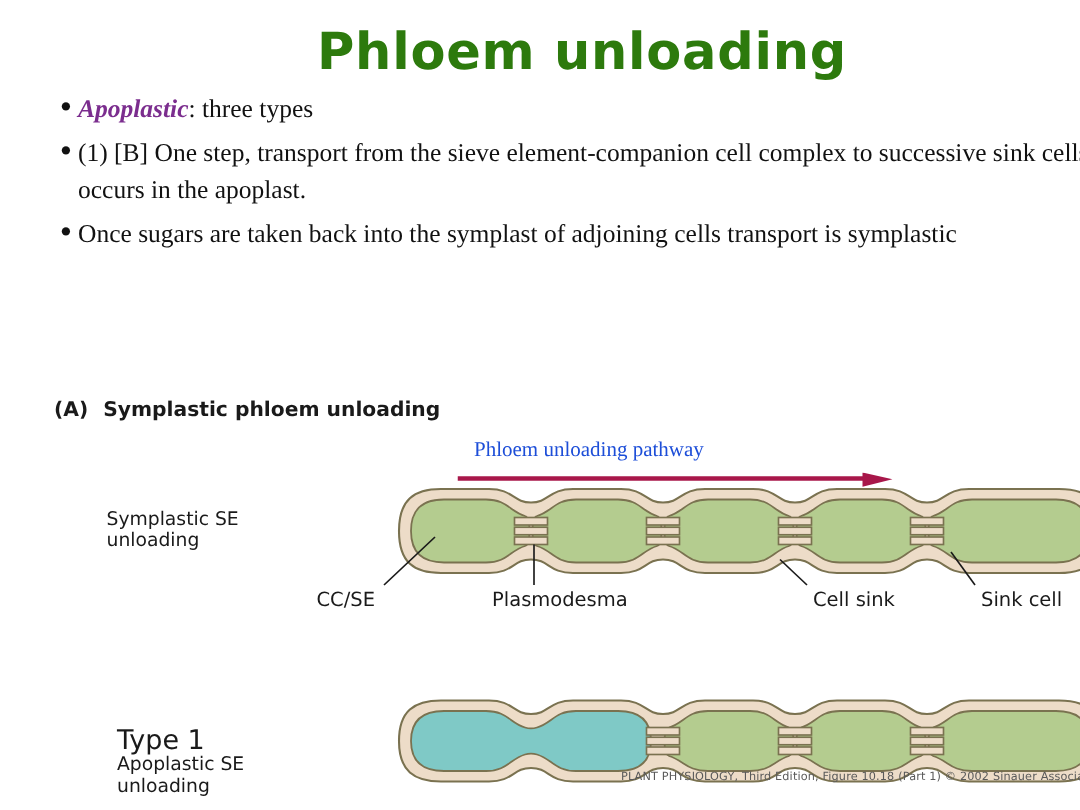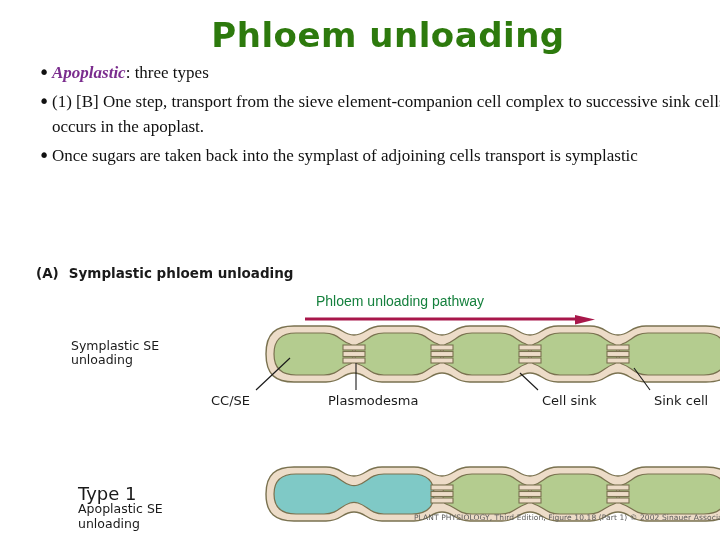--- a/index.html
+++ b/index.html
@@ -104,23 +104,23 @@
   #label-type1 {
     left: 50px; top: 208px;
     line-height: 15px;
   }
   #label-type1 .t1 { font-weight: normal; font-size: 18px; display:block; }
 
   
   .pathway-label {
     position: absolute;
     left: 288px; top: 30px;
-    font-family: Liberation Sans, sans-serif;
+    font-family: Liberation Serif, serif;
     font-size: 14px;
-    color: #15803d;
+    color: #1d4ed8;
     white-space: nowrap;
   }
   .pathway-arrow {
     position: absolute;
     left: 277px; top: 52px;
     width: 290px; height: 10px;
   }
 
   
   .chain {

